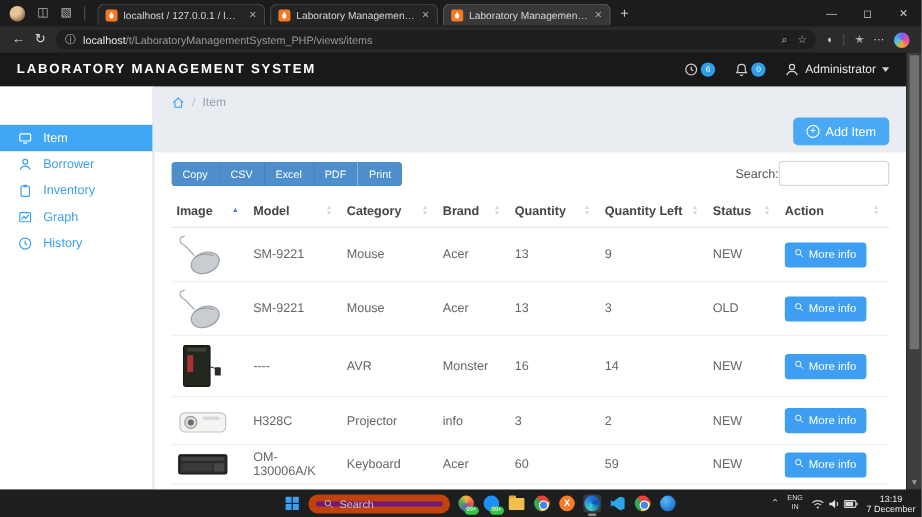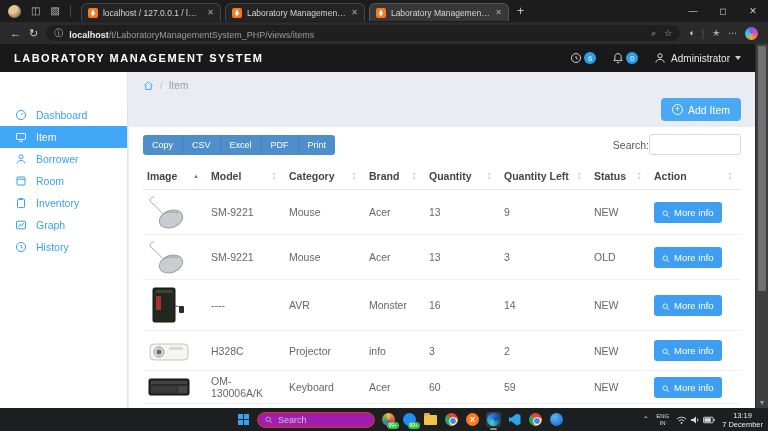--- a/index.html
+++ b/index.html
@@ -19,21 +19,21 @@
   .tab-close { color:#aaa; font-size:8px; line-height:1; cursor:default; }
   .favicon { width:10px; height:10px; border-radius:2px; background:#f57a22; position:relative; flex:0 0 auto; }
   .favicon::after { content:""; position:absolute; left:3px; top:2px; width:4px; height:6px; background:#fff; clip-path:polygon(50% 0,100% 60%,75% 100%,25% 100%,0 60%); }
   .newtab { color:#c9c9c9; font-size:12px; margin-left:6px; }
   .wincontrols { margin-left:auto; display:flex; height:22px; }
   .winbtn { width:30px; display:flex; align-items:center; justify-content:center; color:#cfcfcf; font-size:9px; }
 
   .addressbar { position:absolute; top:22px; left:0; right:0; height:22px; background:#2b2b2b; display:flex; align-items:center; gap:8px; padding:0 10px; }
   .nav-glyph { color:#d6d6d6; font-size:11px; line-height:1; }
   .urlpill { flex:1; height:16px; background:#1f1f1f; border-radius:9px; display:flex; align-items:center; gap:6px; padding:0 8px; }
-  .url-host { color:#ececec; font-size:9px; font-weight:bold; }
+  .url-host { color:#ececec; font-size:9px; font-weight:normal; }
   .url-path { color:#9b9b9b; font-size:9px; }
   .pill-right { margin-left:auto; display:flex; gap:8px; align-items:center; }
   .pill-icon { color:#b5b5b5; font-size:9px; }
   .copilot { width:13px; height:13px; border-radius:50%; background:conic-gradient(#7a5cf0,#e34fa0,#f5a623,#39c6f3,#7a5cf0); }
 
   
   .appheader { position:absolute; top:44px; left:0; right:13px; height:28px; background:#191919; display:flex; align-items:center; padding:0 14px; }
   .app-title { color:#fff; font-size:11px; font-weight:bold; letter-spacing:1.5px; }
   .ah-right { margin-left:auto; display:flex; align-items:center; gap:16px; }
   .ah-iconwrap { position:relative; display:flex; align-items:center; }
@@ -68,33 +68,33 @@
 
   table { width:100%; border-collapse:collapse; table-layout:fixed; margin-top:9px; }
   col.c-img{width:64px;} col.c-model{width:78px;} col.c-cat{width:80px;} col.c-brand{width:60px;}
   col.c-qty{width:75px;} col.c-qleft{width:90px;} col.c-status{width:60px;} col.c-action{width:auto;}
   th { text-align:center; font-size:10.5px; color:#454545; padding:6px 4px 7px 4px; border-bottom:1px solid #e6e6e6; }
   .th-inner { display:flex; align-items:center; }
   .sort { margin-left:auto; display:flex; flex-direction:column; line-height:5px; font-size:5.5px; color:#d8d8d8; padding-right:4px; }
   .sort-asc { color:#4b79d8; font-size:6px; }
   td { font-size:10.5px; color:#666; padding:4px; border-top:1px solid #f1f1f1; vertical-align:middle; }
   tr:first-child td { border-top:none; }
-  .moreinfo { display:inline-flex; align-items:flex-end; gap:4px; background:#3e9ff2; color:#fff; border:none; border-radius:3px; font-size:9.5px; padding:5px 8px; font-family:inherit; }
+  .moreinfo { display:inline-flex; align-items:flex-start; gap:4px; background:#3e9ff2; color:#fff; border:none; border-radius:3px; font-size:9.5px; padding:5px 8px; font-family:inherit; }
 
   
   .scrollbar { position:absolute; top:44px; right:0; bottom:23px; width:13px; background:#3e3e3e; border-left:1px solid #2a2a2a; }
   .sb-thumb { position:absolute; top:2px; left:2px; right:2px; height:245px; background:#707070; border-radius:1px; }
   .sb-down { position:absolute; bottom:2px; left:0; right:0; text-align:center; color:#9a9a9a; font-size:7px; }
 
   
   .taskbar { position:absolute; bottom:0; left:0; right:0; height:23px; background:#1d1e20; }
   .tb-center { position:absolute; left:236px; top:0; bottom:0; display:flex; align-items:center; gap:6px; }
   .winlogo { width:12px; height:12px; display:grid; grid-template-columns:5px 5px; grid-template-rows:5px 5px; gap:1px; }
   .winlogo span { background:#3aa0f0; }
-  .tb-search { display:flex; align-items:center; gap:5px; width:118px; height:16px; background:#a21caf; border:1px solid #c2410c; border-radius:9px; padding:0 7px; color:#c9c9c9; font-size:9px; }
+  .tb-search { display:flex; align-items:center; gap:5px; width:118px; height:16px; background:#701a75; border:6px solid #c2410c; border-radius:9px; padding:0 7px; color:#c9c9c9; font-size:9px; }
   .tb-ico { position:relative; width:15px; height:15px; border-radius:3px; display:flex; align-items:center; justify-content:center; }
   .tb-ico.active-app { background:#3a3b3e; }
   .tb-ico.active-app::after { content:""; position:absolute; bottom:-3px; left:4px; right:4px; height:2px; border-radius:1px; background:#8d8d8d; }
   .circle { width:13px; height:13px; border-radius:50%; }
   .msgr1 { background:conic-gradient(#f5b642,#e2574c,#7a4fd0,#3fa857,#f5b642); }
   .msgr2 { background:#1f8ff7; }
   .tb-badge { position:absolute; right:-3px; bottom:-2px; background:#35c24a; color:#fff; font-size:5px; border-radius:5px; padding:0 2px; line-height:7px; }
   .folder { width:13px; height:10px; background:#f2c14b; border-radius:1px; position:relative; }
   .folder::before { content:""; position:absolute; top:-2px; left:0; width:6px; height:2px; background:#e0a93a; border-radius:1px 1px 0 0; }
   .chrome { background:conic-gradient(from -45deg, #ea4335 0 120deg, #fbbc05 0 240deg, #34a853 0 360deg); position:relative; }
@@ -187,47 +187,33 @@
       <span>Administrator</span>
       <span class="caret-down"></span>
     </div>
   </div>
 </div>
 
 <div class="page">
 
   <div class="sidebar">
     <div class="nav">
-      <div class="nav-item">
-        <svg class="nav-icon" viewBox="0 0 12 12">
-            <circle cx="6" cy="6" r="4.6" fill="none" stroke="currentColor"></circle>
-            <path d="M6 6L8.2 4" fill="none" stroke="currentColor"></path>
-          </svg>
-        <span>Dashboard</span>
-      </div>
       <div class="nav-item active">
         <svg class="nav-icon" viewBox="0 0 12 12">
             <rect x="1.5" y="2.5" width="9" height="6" rx="0.8" fill="none" stroke="currentColor"></rect>
             <path d="M4.3 10.3h3.4" fill="none" stroke="currentColor"></path>
           </svg>
         <span>Item</span>
       </div>
       <div class="nav-item">
         <svg class="nav-icon" viewBox="0 0 12 12">
             <circle cx="6" cy="3.8" r="2" fill="none" stroke="currentColor"></circle>
             <path d="M2 10.5c.5-2.1 2.1-3 4-3s3.5.9 4 3" fill="none" stroke="currentColor"></path>
           </svg>
         <span>Borrower</span>
-      </div>
-      <div class="nav-item">
-        <svg class="nav-icon" viewBox="0 0 12 12">
-            <rect x="2" y="2" width="8" height="8" rx="0.8" fill="none" stroke="currentColor"></rect>
-            <path d="M2 4.2h8" fill="none" stroke="currentColor"></path>
-          </svg>
-        <span>Room</span>
       </div>
       <div class="nav-item">
         <svg class="nav-icon" viewBox="0 0 12 12">
             <rect x="2.5" y="2" width="7" height="8.6" rx="0.8" fill="none" stroke="currentColor"></rect>
             <rect x="4.4" y="1" width="3.2" height="2" rx="0.5" fill="currentColor"></rect>
           </svg>
         <span>Inventory</span>
       </div>
       <div class="nav-item">
         <svg class="nav-icon" viewBox="0 0 12 12">

